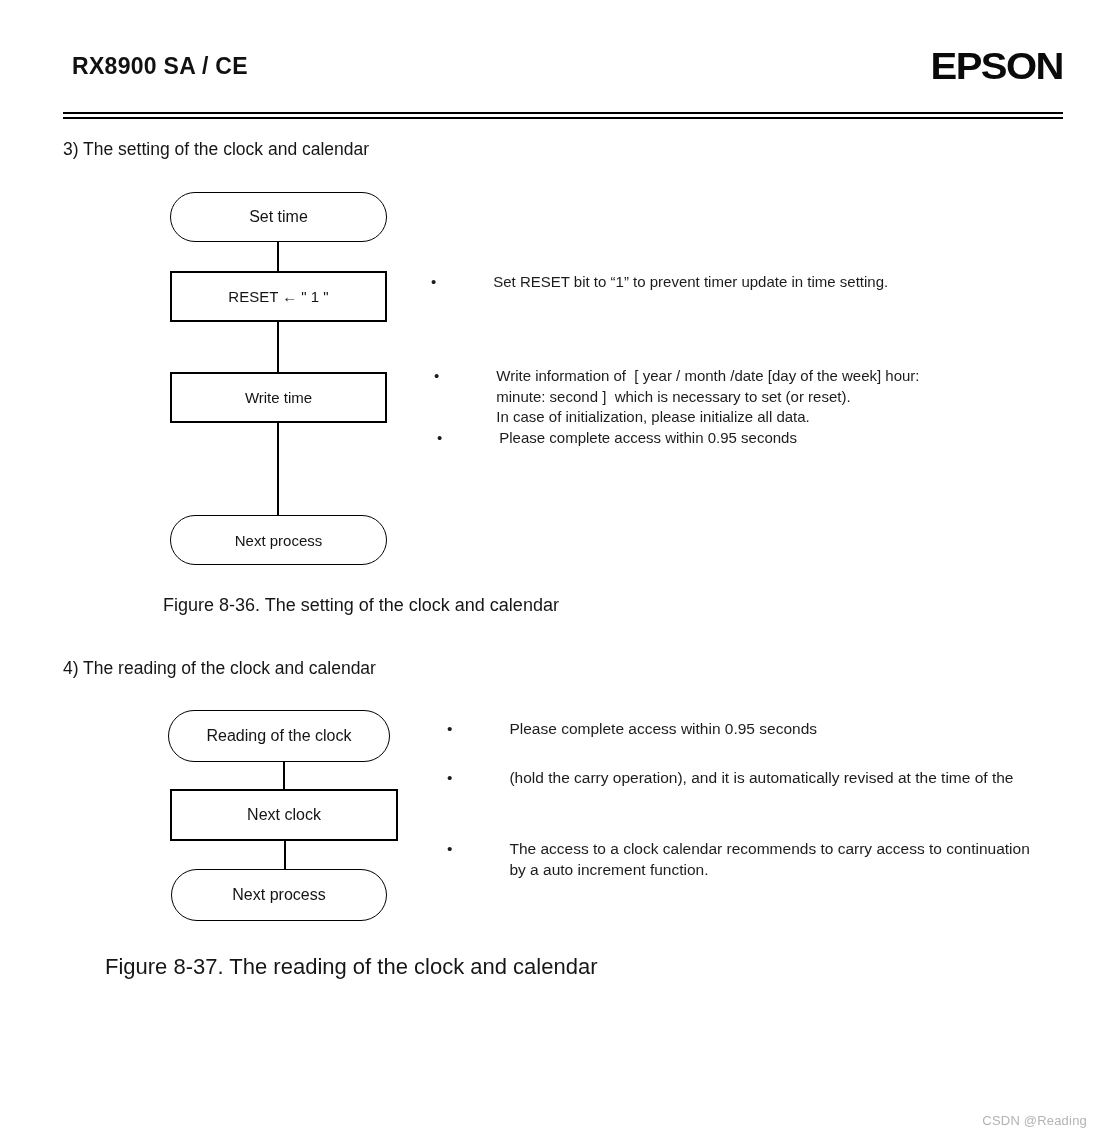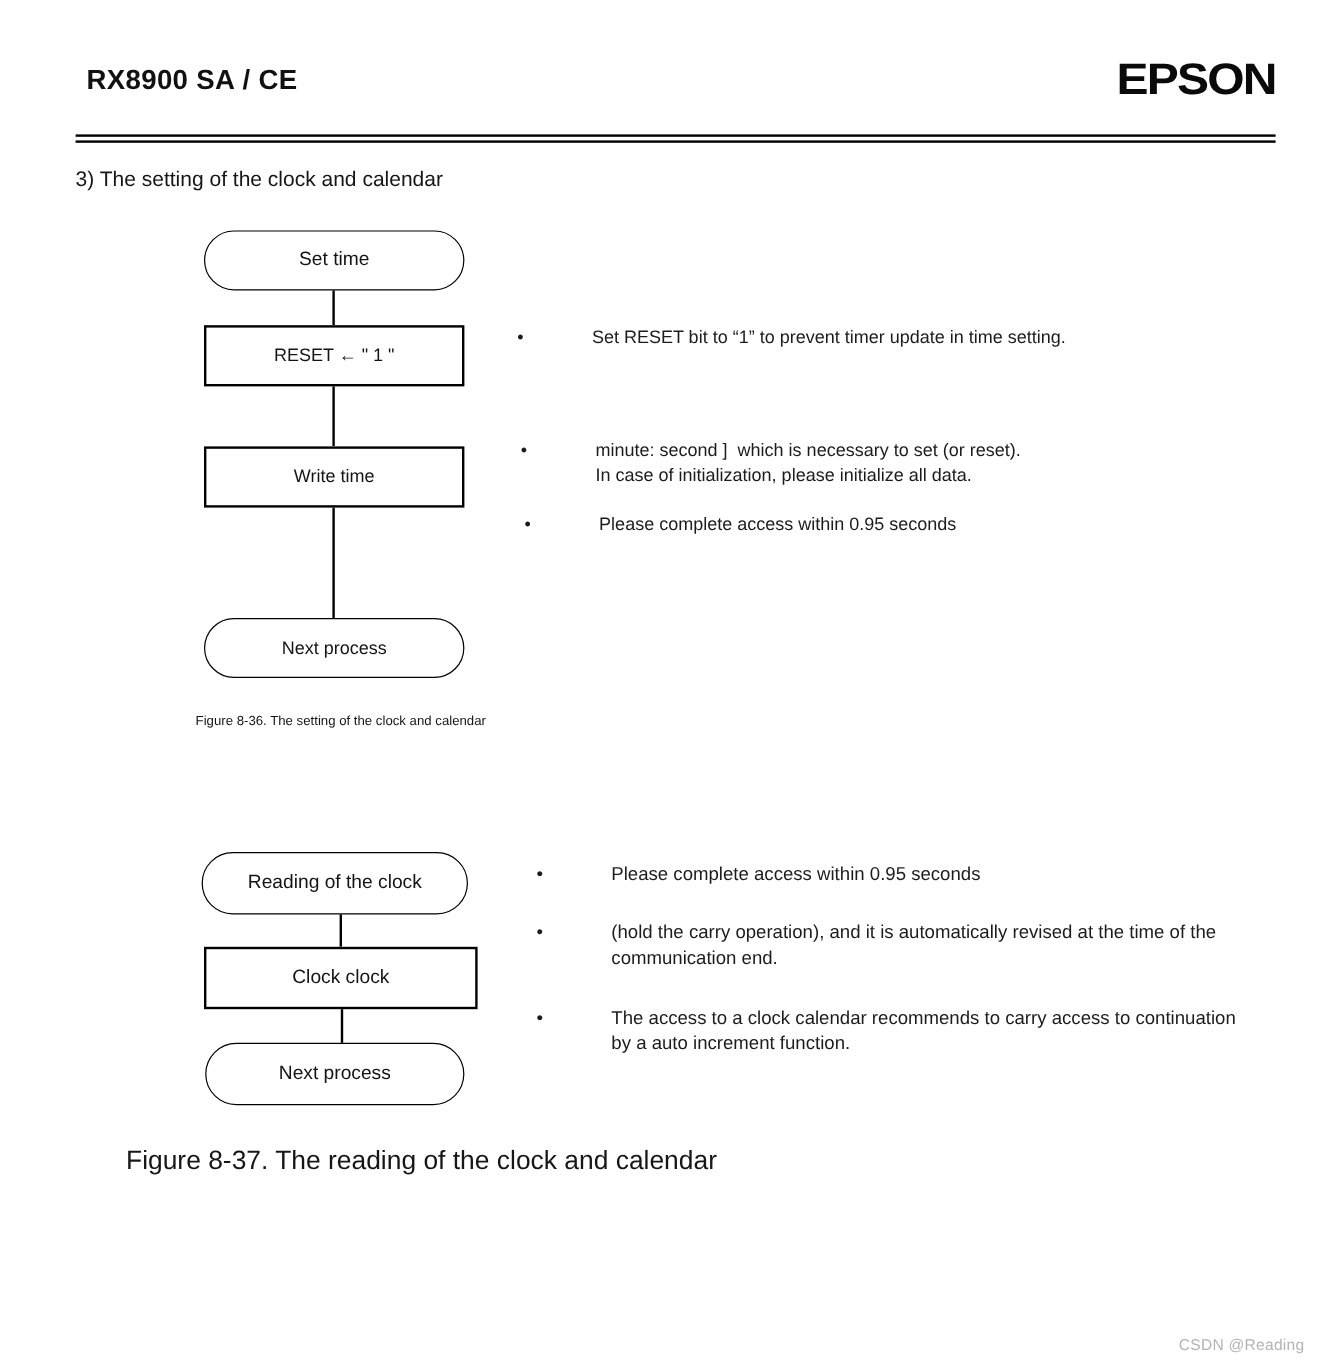--- a/index.html
+++ b/index.html
@@ -59,21 +59,21 @@
   }
   .note .dot { line-height:20.5px; }
   .nline { white-space:pre; line-height:20.5px;margin-left:48px; }
   .notes-a { font-size:15px; }
   .notes-b { font-size:15.5px; }
   .notes-b .nline { line-height:21px; }
   .notes-b .dot { line-height:21px; }
 
   
   .caption { position:absolute; color:#161616; }
-  .caption-a { left:163px; top:595px; font-size:11px; }
+  .caption-a { left:163px; top:595px; font-size:18px; }
   .caption-b { left:105px; top:954px; font-size:22px; }
 
   
   .watermark {
     position:absolute; right:11px; top:1113px;
     font-size:13px; color:#b4b4b4; letter-spacing:0.2px;
   }
 </style>
 </head>
 <body>
@@ -96,51 +96,52 @@
 
   <div class="note notes-a" style="left:431px;top:272px">
     <span class="dot">•</span>
     <div>
       <div class="nline">Set RESET bit to “1” to prevent timer update in time setting.</div>
     </div>
   </div>
   <div class="note notes-a" style="left:434px;top:366px">
     <span class="dot">•</span>
     <div>
+      <div class="nline">Write information of  [ year / month /date [day of the week] hour:</div>
       <div class="nline">minute: second ]  which is necessary to set (or reset).</div>
       <div class="nline">In case of initialization, please initialize all data.</div>
     </div>
   </div>
   <div class="note notes-a" style="left:437px;top:428px">
     <span class="dot">•</span>
     <div>
       <div class="nline">Please complete access within 0.95 seconds</div>
     </div>
   </div>
 
   <div class="caption caption-a">Figure 8-36. The setting of the clock and calendar</div>
 
+  <div class="sec-heading" style="top:658px">4) The reading of the clock and calendar</div>
 
   <div class="node stadium" style="left:168px;top:710px;width:222px;height:52px;font-size:16px">Reading of the clock</div>
   <div class="conn" style="left:283px;top:762px;height:27px"></div>
-  <div class="node rect" style="left:170px;top:789px;width:228px;height:52px;font-size:16px">Clock clock</div>
+  <div class="node rect" style="left:170px;top:789px;width:228px;height:52px;font-size:16px">Next clock</div>
   <div class="conn" style="left:284px;top:841px;height:28px"></div>
   <div class="node stadium" style="left:171px;top:869px;width:216px;height:52px;font-size:16px">Next process</div>
 
   <div class="note notes-b" style="left:447px;top:718px">
     <span class="dot">•</span>
     <div>
       <div class="nline">Please complete access within 0.95 seconds</div>
     </div>
   </div>
   <div class="note notes-b" style="left:447px;top:767px">
     <span class="dot">•</span>
     <div>
       <div class="nline">(hold the carry operation), and it is automatically revised at the time of the</div>
-      <div class="nline">communication end.</div>
     </div>
   </div>
   <div class="note notes-b" style="left:447px;top:838px">
     <span class="dot">•</span>
     <div>
       <div class="nline">The access to a clock calendar recommends to carry access to continuation</div>
       <div class="nline">by a auto increment function.</div>
     </div>
   </div>
 

